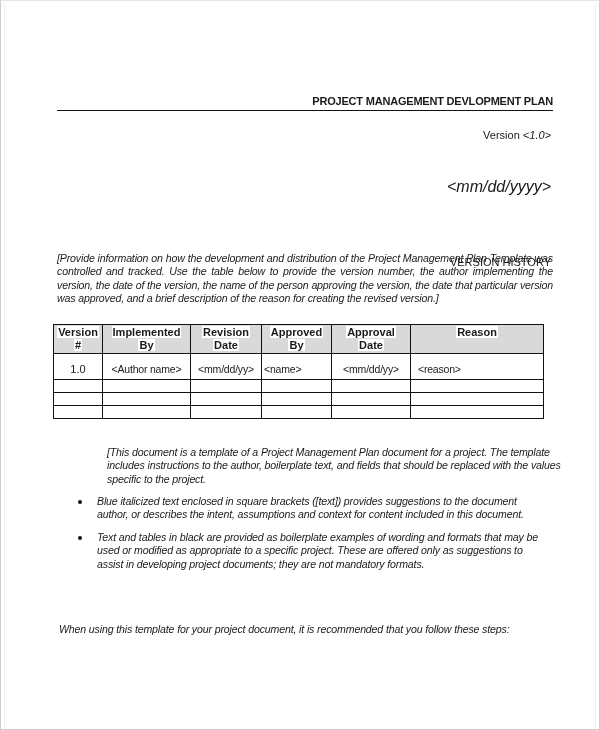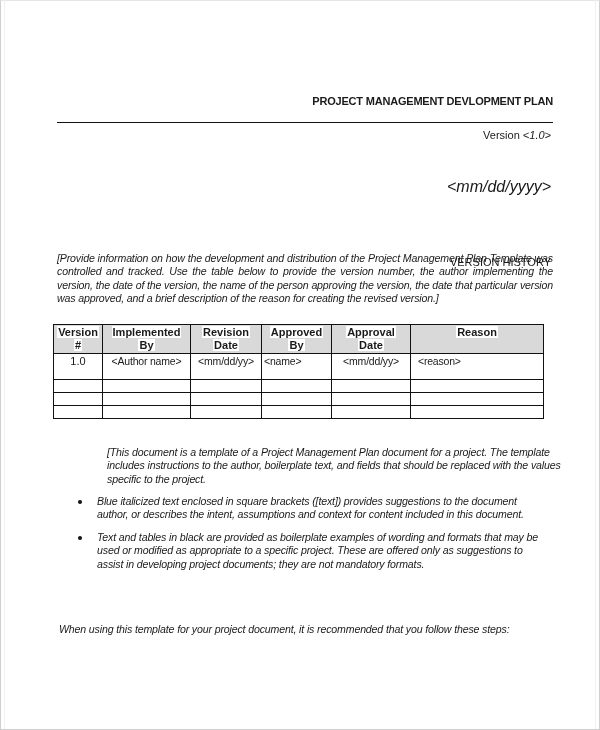--- a/index.html
+++ b/index.html
@@ -28,21 +28,21 @@
     
     .doc-title {
       position: absolute;
       left: 57px; top: 94px;
       width: 496px;
       text-align: right;
       font-size: 11px;
       font-weight: bold;
       letter-spacing: -0.2px;
       line-height: 14px;
-      padding-bottom: 14px;
+      padding-bottom: 2px;
       border-bottom: 1.5px solid #111;
     }
     .version-line {
       position: absolute;
       right: 49px; top: 128px;
       font-size: 11px;
       line-height: 14px;
       white-space: nowrap;
     }
     .version-line i { font-style: italic; }
@@ -93,21 +93,21 @@
       font-weight: bold;
       text-align: center;
       height: 29px;
       line-height: 13px;
       padding-top: 1px;
     }
     .vh-table th span.hl {
       background: #ffffff;
       padding: 0 1px;
     }
-    .vh-table tr.data-row td { height: 26px; line-height: 13px; padding-top: 1px; }
+    .vh-table tr.data-row td { height: 26px; line-height: 13px; padding-top: 9px; }
     .vh-table tr.empty-row td { height: 13px; }
     .vh-table td.center { text-align: center; }
     .vh-table td.it { font-size: 10.5px; letter-spacing: -0.2px; }
     .vh-table td.reason { padding-left: 7px; }
 
     
     .intro {
       position: absolute;
       left: 59px; top: 446px;
       width: 480px;

